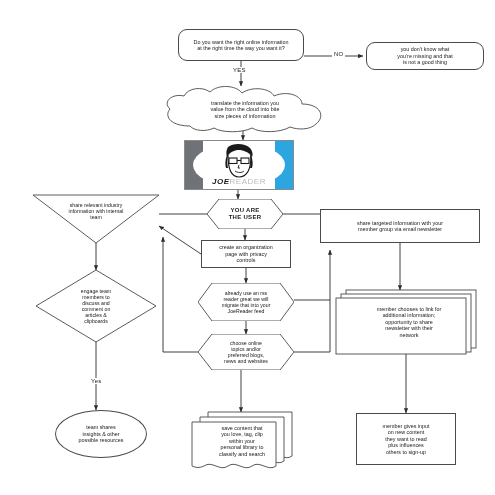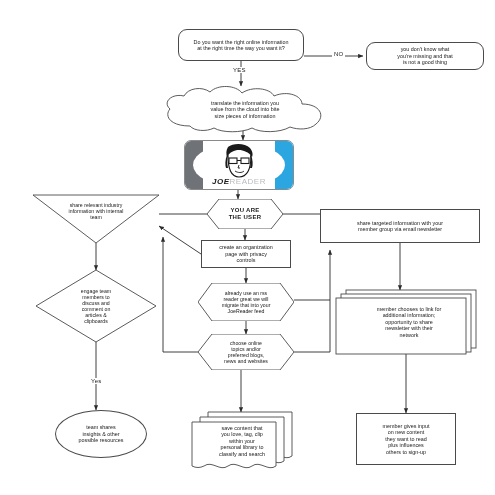--- a/index.html
+++ b/index.html
@@ -98,21 +98,21 @@
     letter-spacing: 0.5px;
   }
   .logo-text .joe { color: #1b1b1b; font-weight: bold; font-style: italic; }
   .logo-text .reader { color: #b9bcc0; }
 
   
   #n-question      { left:178px; top:29px;  width:126px; height:32px; font-size:5.4px; }
   #n-no-outcome    { left:366px; top:42px;  width:118px; height:28px; font-size:5.4px; }
   #w-cloud         { left:160px; top:86px;  width:170px; height:47px; }
   #n-cloud         { font-size:5.4px; }
-  #logo            { left:184px; top:140px; width:108px; height:48px;border-radius:7px; }
+  #logo            { left:184px; top:140px; width:108px; height:48px; }
   #w-youare        { left:207px; top:199px; width:76px;  height:30px; }
   #n-youare        { font-size:6px; font-weight:bold; letter-spacing:0.3px; }
   #w-triangle      { left:33px;  top:195px; width:126px; height:48px; }
   #n-triangle      { font-size:5.2px; align-items:flex-start; padding-top:7px; }
   #n-newsletter    { left:320px; top:209px; width:160px; height:34px; font-size:5.4px; }
   #n-orgpage       { left:201px; top:240px; width:90px;  height:28px; font-size:5.4px; }
   #w-diamond       { left:36px;  top:270px; width:120px; height:72px; }
   #n-diamond       { font-size:5.2px; }
   #w-rss           { left:198px; top:283px; width:96px;  height:38px; }
   #n-rss           { font-size:5.2px; }

